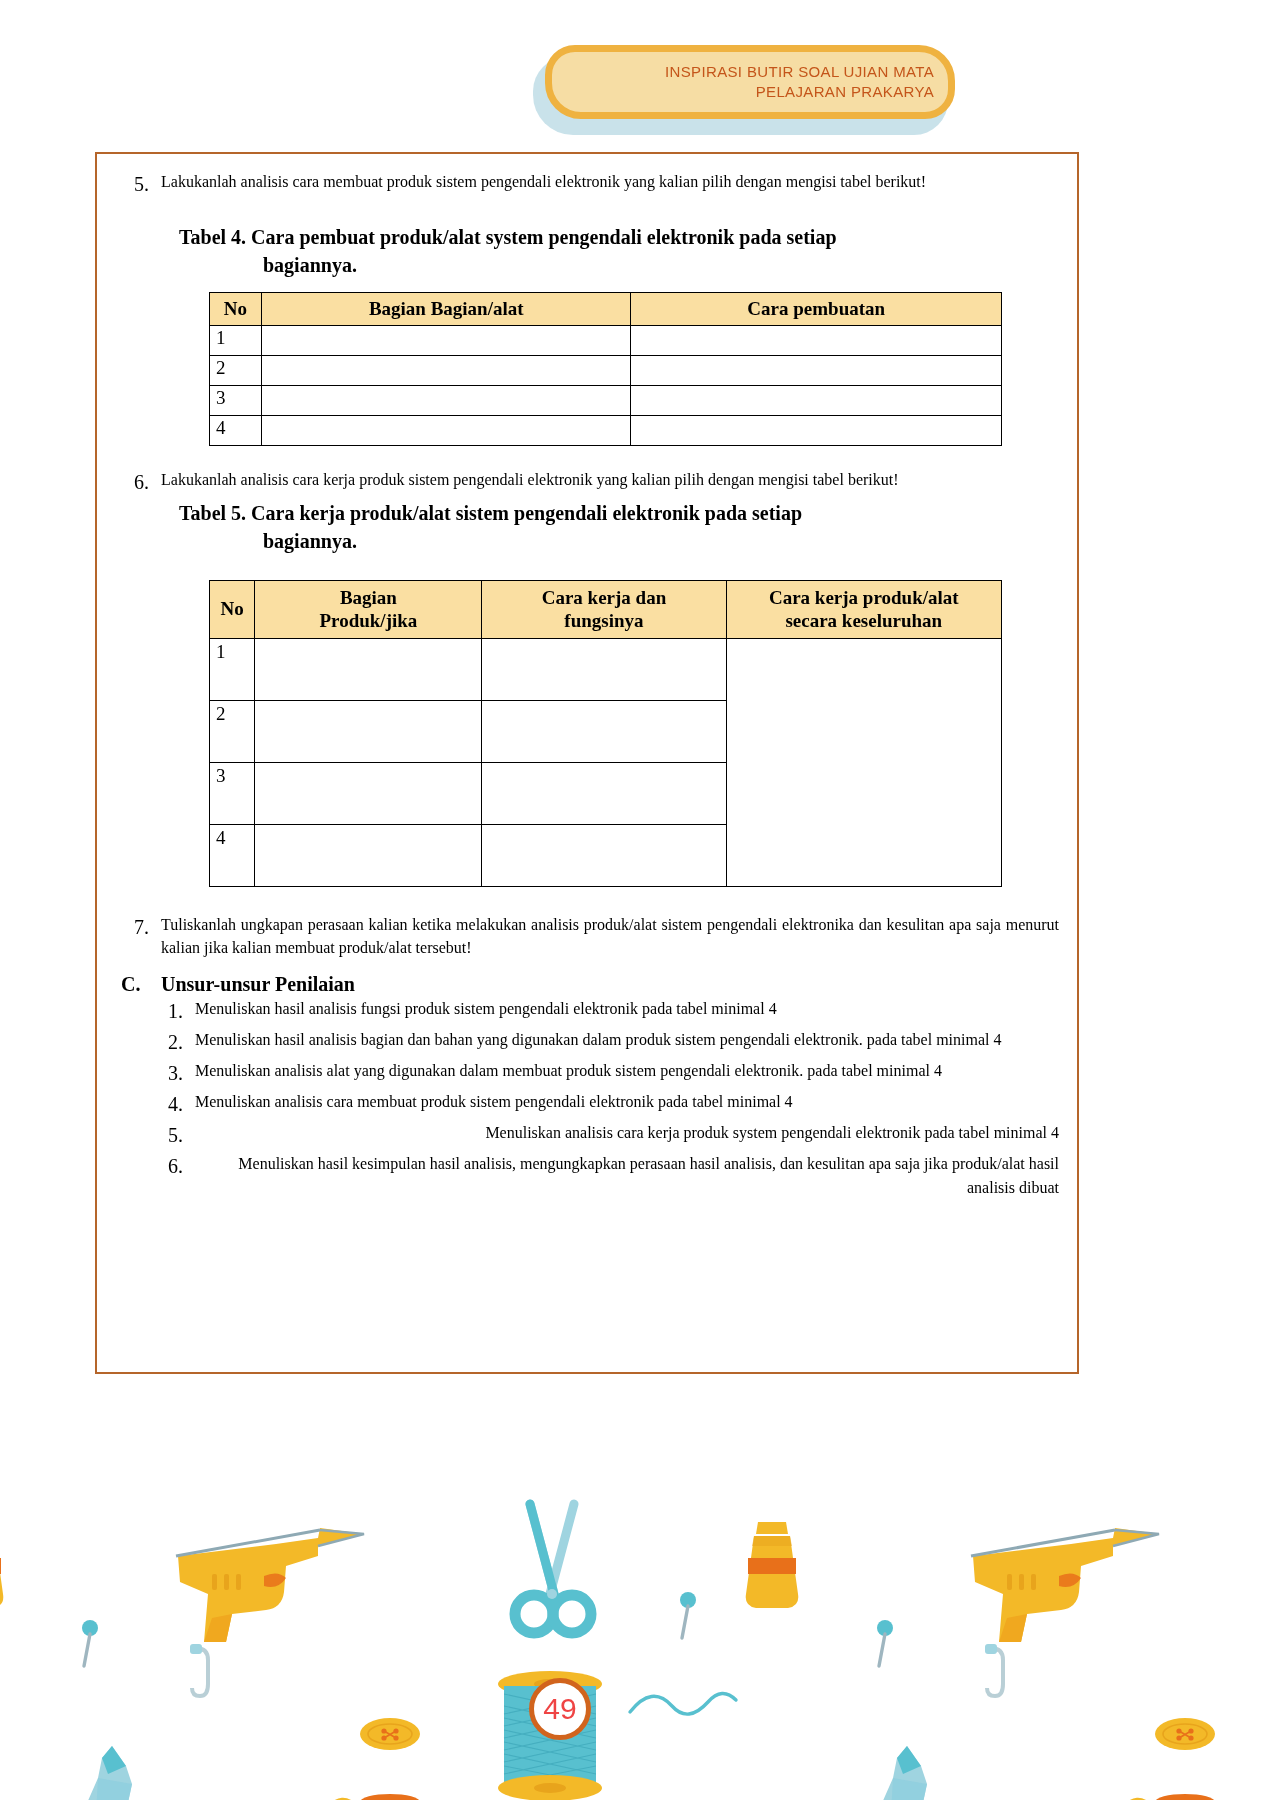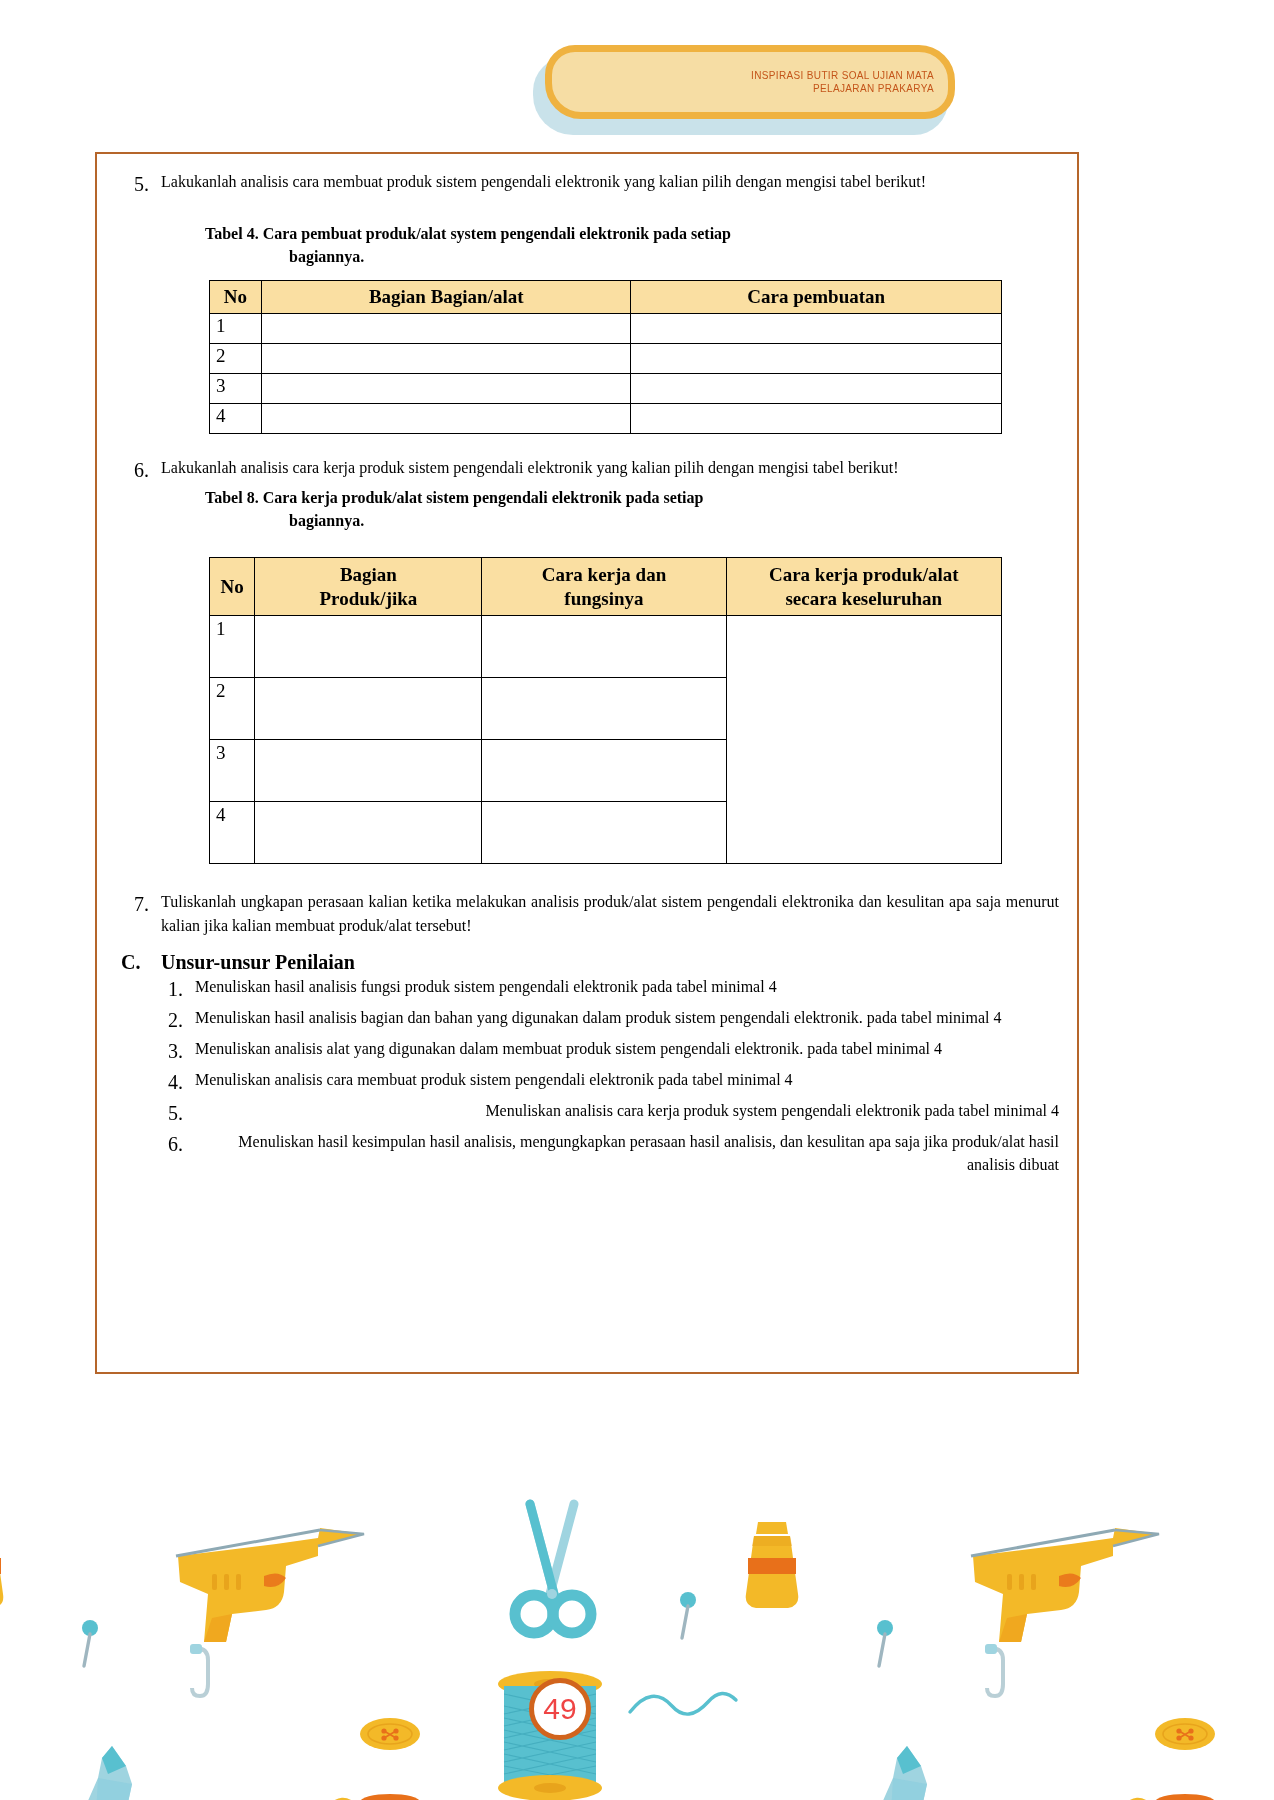--- a/index.html
+++ b/index.html
@@ -28,21 +28,21 @@
     width:410px; height:74px;
     background:#f6dda4;
     border:7px solid #efb240;
     border-radius:30px 36px 30px 36px;
     display:flex; flex-direction:column;
     align-items:flex-end; justify-content:center;
     padding-right:14px;
   }
   .banner-line{
     font-family:"Liberation Sans", sans-serif;
-    color:#c4551a; font-size:10px; letter-spacing:.35px;
+    color:#c4551a; font-size:15px; letter-spacing:.35px;
     line-height:1.35; text-align:right; white-space:nowrap;
   }
 
   
   .page-frame{
     position:absolute; left:95px; top:152px;
     width:984px; height:1222px;
     border:2px solid #b5652a;
     background:#fff;
     padding:10px 18px 0 20px;
@@ -51,22 +51,22 @@
   
   .num-item{ display:flex; margin-bottom:2px; }
   .num-item .marker{
     width:44px; flex:0 0 44px; text-align:right; padding-right:12px;
     font-size:20px; line-height:1.45;
   }
   .num-item .body{ flex:1; font-size:16px; line-height:1.45; text-align:justify; }
   .num-item .body.nojust{ text-align:right; }
 
   .tbl-caption{
-    font-weight:bold; font-size:16px; line-height:1.42;
-    margin-left:88px; text-indent:0;
+    font-weight:bold; font-size:20px; line-height:1.42;
+    margin-left:62px; text-indent:0;
   }
   .tbl-caption .ind{ display:block; margin-left:84px; }
 
   
   table{ border-collapse:collapse; }
   .tbl4{ margin:12px 0 0 92px; width:793px; }
   .tbl4 th, .tbl4 td{ border:1.6px solid #000; }
   .tbl4 th{
     background:#fadfa2; font-weight:bold; font-size:19px;
     text-align:center; padding:4px 2px; height:33px;
@@ -167,21 +167,21 @@
       </tr>
     </tbody>
   </table>
 
   <div class="num-item" style="margin-top:22px;">
     <div class="marker">6.</div>
     <div class="body">Lakukanlah analisis cara kerja produk sistem pengendali elektronik yang kalian pilih dengan mengisi tabel berikut!</div>
   </div>
 
   <div class="tbl-caption" style="margin-top:2px;">
-    <span>Tabel 8. Cara kerja produk/alat sistem pengendali elektronik pada setiap</span>
+    <span>Tabel 5. Cara kerja produk/alat sistem pengendali elektronik pada setiap</span>
     <span class="ind">bagiannya.</span>
   </div>
 
   <table class="tbl5" style="margin-top:24px;">
     <thead>
       <tr>
         <th class="t5-no">No</th>
         <th class="t5-bag">
           <div>Bagian</div>
           <div>Produk/jika</div>

